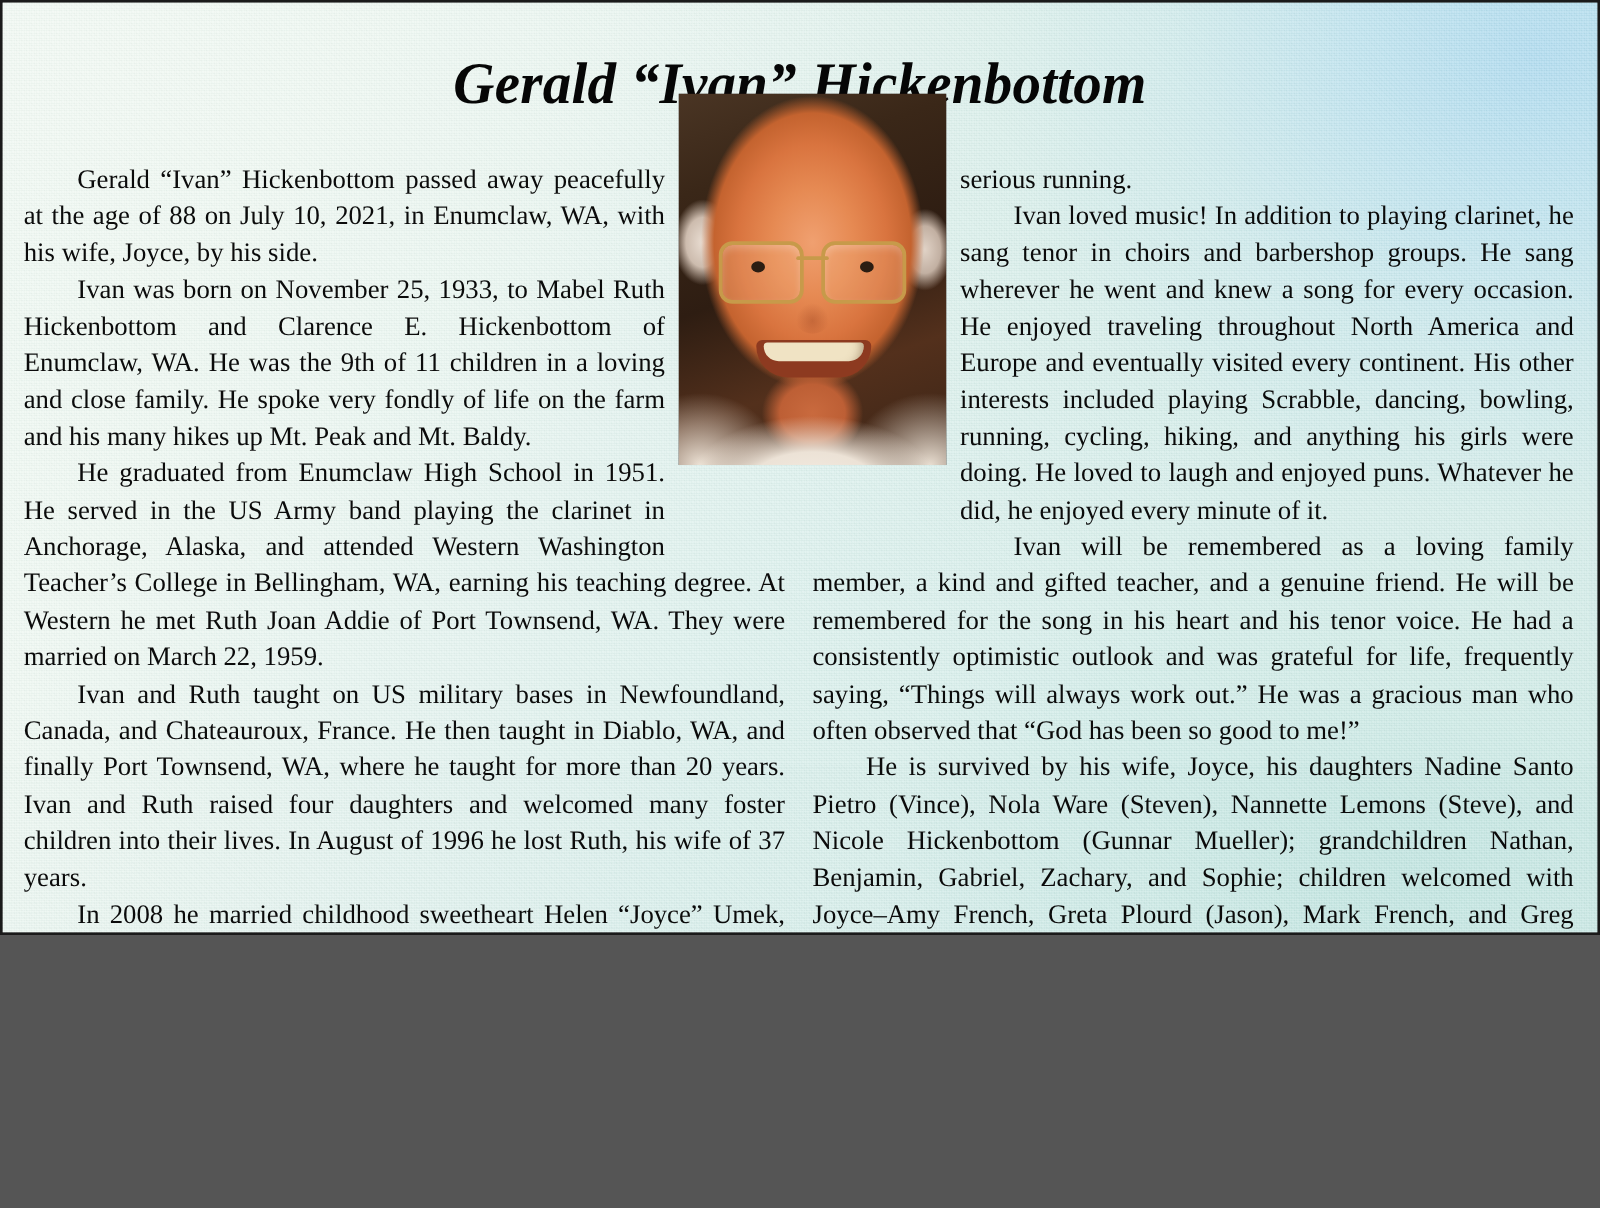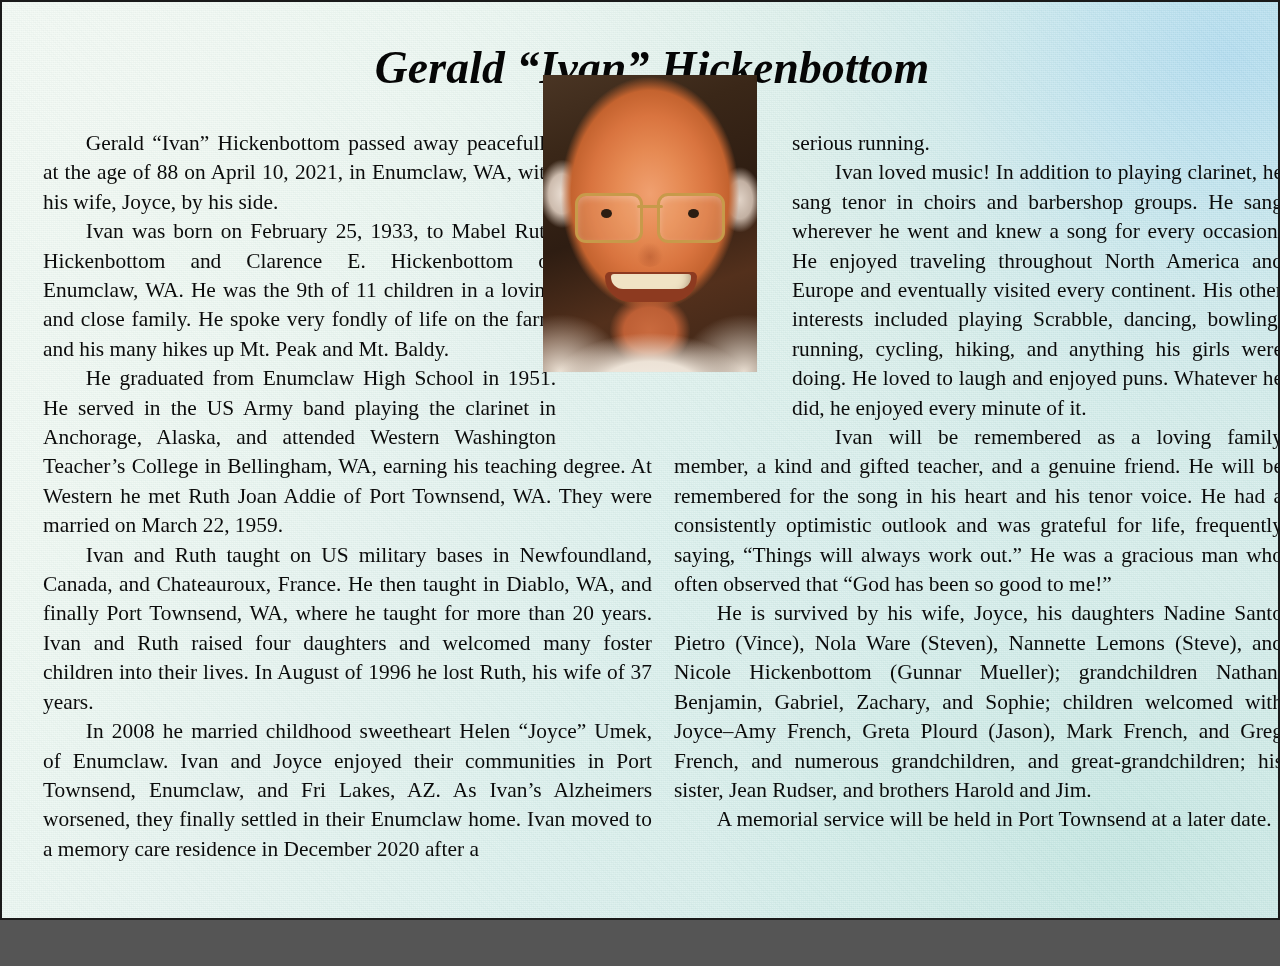--- a/index.html
+++ b/index.html
@@ -5,21 +5,21 @@
 <style>
   html, body {
     margin: 0;
     padding: 0;
     background: #555;
   }
 
   .page {
     position: relative;
     width: 1280px;
-    height: 920px;
+    height: 748px;
     overflow: hidden;
     box-sizing: border-box;
     border: 2px solid #1a1a1a;
     background:
       radial-gradient(ellipse 900px 760px at 96% 6%,
         rgba(170, 216, 238, 0.95) 0%,
         rgba(183, 223, 238, 0.80) 16%,
         rgba(199, 230, 234, 0.55) 32%,
         rgba(212, 235, 228, 0.30) 48%,
         rgba(225, 240, 226, 0.10) 64%,
@@ -35,21 +35,20 @@
         rgba(255, 255, 255, 0) 75%),
       linear-gradient(118deg,
         #f4faf4 0%,
         #eef7f1 18%,
         #e3f2ee 38%,
         #d8eeeb 56%,
         #cfeaea 74%,
         #cfe9ea 100%);
     font-family: "Liberation Serif", "DejaVu Serif", serif;
     color: #0b0b0b;
-    padding-left: 24px;
   }
 
   
   .grain {
     position: absolute;
     inset: 0;
     pointer-events: none;
     opacity: 0.42;
     background-image:
       repeating-linear-gradient(0deg,
@@ -268,22 +267,22 @@
     <div class="smile">
       <div class="teeth"></div>
     </div>
   </div>
 
   <div class="columns">
 
     <div class="col">
       <div class="copy">
         <div class="wrap-left"></div>
-        <p>Gerald “Ivan” Hickenbottom passed away peacefully at the age of 88 on April 10, 2021, in Enumclaw, WA, with his wife, Joyce, by his side.</p>
-        <p>Ivan was born on February 25, 1933, to Mabel Ruth Hickenbottom and Clarence E. Hickenbottom of Enumclaw, WA. He was the 9th of 11 children in a loving and close family. He spoke very fondly of life on the farm and his many hikes up Mt. Peak and Mt. Baldy.</p>
+        <p>Gerald “Ivan” Hickenbottom passed away peacefully at the age of 88 on July 10, 2021, in Enumclaw, WA, with his wife, Joyce, by his side.</p>
+        <p>Ivan was born on November 25, 1933, to Mabel Ruth Hickenbottom and Clarence E. Hickenbottom of Enumclaw, WA. He was the 9th of 11 children in a loving and close family. He spoke very fondly of life on the farm and his many hikes up Mt. Peak and Mt. Baldy.</p>
         <p>He graduated from Enumclaw High School in 1951. He served in the US Army band playing the clarinet in Anchorage, Alaska, and attended Western Washington Teacher’s College in Bellingham, WA, earning his teaching degree. At Western he met Ruth Joan Addie of Port Townsend, WA. They were married on March 22, 1959.</p>
         <p>Ivan and Ruth taught on US military bases in Newfoundland, Canada, and Chateauroux, France. He then taught in Diablo, WA, and finally Port Townsend, WA, where he taught for more than 20 years. Ivan and Ruth raised four daughters and welcomed many foster children into their lives. In August of 1996 he lost Ruth, his wife of 37 years.</p>
         <p>In 2008 he married childhood sweetheart Helen “Joyce” Umek, of Enumclaw. Ivan and Joyce enjoyed their communities in Port Townsend, Enumclaw, and Fri Lakes, AZ. As Ivan’s Alzheimers worsened, they finally settled in their Enumclaw home. Ivan moved to a memory care residence in December 2020 after a</p>
       </div>
     </div>
 
     <div class="col">
       <div class="copy">
         <div class="wrap-right"></div>
         <p class="noindent">serious running.</p>

